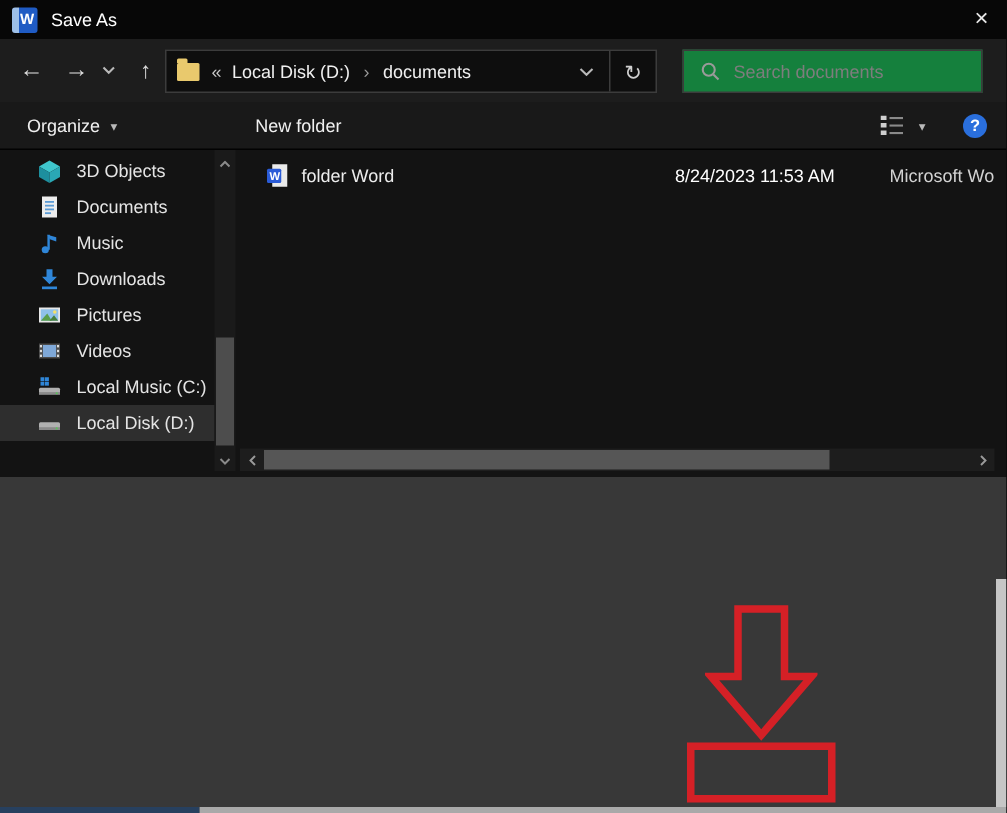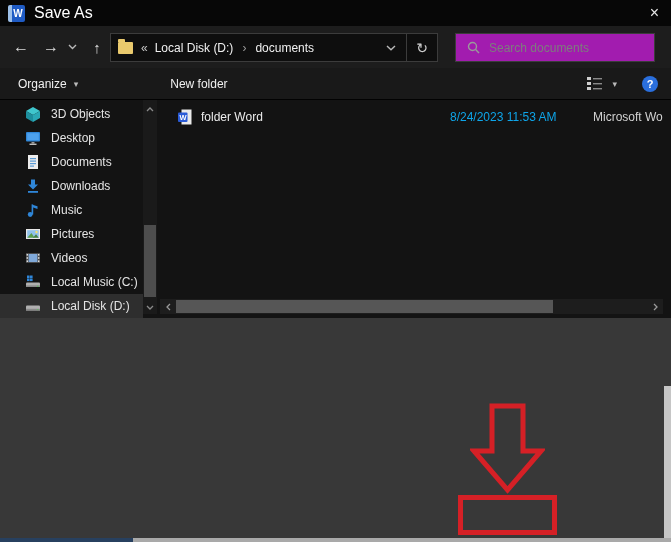--- a/index.html
+++ b/index.html
@@ -5,21 +5,21 @@
   * { margin:0; padding:0; box-sizing:border-box; }
   html,body { width:671px; height:542px; overflow:hidden; }
   body { font-family:"Liberation Sans", sans-serif; font-size:12px; color:#e6e6e6; background:#0a0a0a; position:relative; }
 
   .dialog { position:absolute; inset:0; }
 
   
   .titlebar { position:absolute; left:0; top:0; width:671px; height:26px; background:#070707; display:flex; align-items:center; }
   .word-app-icon { width:17px; height:17px; margin-left:8px; position:relative; background:linear-gradient(90deg,#9dbfe8 0 26%,#1f5bc4 26%); border-radius:2px; display:flex; align-items:center; justify-content:center; }
   .word-app-icon span { color:#fff; font-weight:bold; font-size:10px; margin-left:3px; }
-  .title-text { margin-left:9px; color:#fff; font-size:16px; }
+  .title-text { margin-left:9px; color:#fff; font-size:12px; }
   .close-btn { margin-left:auto; margin-right:12px; color:#e8e8e8; font-size:16px; line-height:1; cursor:default; }
 
   
   .navbar { position:absolute; left:0; top:26px; width:671px; height:42px; background:#1d1d1d; }
   .nav-btn { position:absolute; top:0; height:42px; display:flex; align-items:center; justify-content:center; color:#dcdcdc; }
   .nav-back { left:8px; width:26px; font-size:16px; }
   .nav-fwd  { left:38px; width:26px; font-size:16px; }
   .nav-hist { left:64px; width:16px; }
   .nav-up   { left:84px; width:26px; font-size:15px; }
 
@@ -27,21 +27,21 @@
   .folder-glyph { width:15px; height:12px; background:#e9c96d; border-radius:1px; margin-left:7px; position:relative; }
   .folder-glyph::before { content:""; position:absolute; left:0; top:-3px; width:7px; height:3px; background:#e9c96d; border-radius:1px 1px 0 0; }
   .bc-collapse { color:#c8c8c8; margin:0 7px 0 8px; font-size:12px; }
   .bc-text { color:#f0f0f0; }
   .bc-sep { color:#9b9b9b; margin:0 9px; font-size:12px; }
   .addr-spacer { flex:1; }
   .addr-chev { width:30px; display:flex; justify-content:center; }
   .addr-div { width:1px; height:27px; background:#3c3c3c; }
   .refresh-btn { width:30px; display:flex; justify-content:center; color:#d0d0d0; font-size:14px; }
 
-  .searchbox { position:absolute; left:455px; top:7px; width:200px; height:29px; background:#a21caf; border:1px solid #3c3c3c; display:flex; align-items:center; }
+  .searchbox { position:absolute; left:455px; top:7px; width:200px; height:29px; background:#15803d; border:1px solid #3c3c3c; display:flex; align-items:center; }
   .searchbox svg { margin-left:11px; }
   .searchbox input { background:transparent; border:none; outline:none; color:#e0e0e0; font-family:inherit; font-size:12px; margin-left:9px; width:150px; }
   .searchbox input::placeholder { color:#7d7d7d; }
 
   
   .toolbar { position:absolute; left:0; top:68px; width:671px; height:32px; background:#191919; border-bottom:1px solid #020202; display:flex; align-items:center;gap:44px; }
   .tb-item { display:flex; align-items:center; gap:7px; color:#f0f0f0; }
   .organize { margin-left:18px; }
   .newfolder { margin-left:48px; }
   .tb-right { margin-left:auto; margin-right:13px; display:flex; align-items:center; gap:9px; }
@@ -63,21 +63,21 @@
   .filelist { position:absolute; left:160px; top:0; width:503px; height:218px; }
   .header-row { position:relative; height:29px; display:flex; color:#d8d8d8; }
   .hcol { display:flex; align-items:end; padding:0 0 6px 15px; }
   .hcol-name { width:275px; }
   .hcol-date { width:143px; border-left:1px solid #333; }
   .hcol-type { flex:1; border-left:1px solid #333; }
   .sort-chev { position:absolute; left:138px; top:2px; }
 
   .file-row { height:24px; display:flex; align-items:center; margin-top:5px; }
   .cell-name { width:275px; display:flex; align-items:center; gap:8px; padding-left:17px; color:#ececec; }
-  .cell-date { width:143px; padding-left:15px; color:#0ea5e9; }
+  .cell-date { width:143px; padding-left:15px; color:#ffffff; }
   .cell-type { flex:1; padding-left:15px; color:#d2d2d2; white-space:nowrap; overflow:hidden; }
 
   .h-scroll { position:absolute; left:0; top:199px; width:503px; height:15px; background:#1d1d1d; }
   .h-scroll .arr { position:absolute; top:0; width:14px; height:15px; display:flex; align-items:center; justify-content:center; }
   .h-scroll .arr.left { left:1px; } .h-scroll .arr.right { right:1px; }
   .h-thumb { position:absolute; left:16px; top:1px; width:377px; height:13px; background:#565656; }
 
   
   .bottom { position:absolute; left:0; top:318px; width:671px; height:220px; background:#383838; }
 
@@ -167,51 +167,42 @@
       <div class="side-item">
         <svg width="16" height="16" viewBox="0 0 16 16">
             <polygon points="8,1 15,5 8,9 1,5" fill="#3fc6cd"></polygon>
             <polygon points="1,5 8,9 8,16 1,12" fill="#1d8f9e"></polygon>
             <polygon points="15,5 8,9 8,16 15,12" fill="#2aa8b5"></polygon>
           </svg>
         <span>3D Objects</span>
       </div>
       <div class="side-item">
         <svg width="16" height="16" viewBox="0 0 16 16">
-            <rect x="1" y="2" width="14" height="9.5" rx="1" fill="#2f86d8"></rect>
-            <rect x="2.2" y="3.2" width="11.6" height="7" fill="#4da0ec"></rect>
-            <rect x="6.5" y="12" width="3" height="1.6" fill="#9a9a9a"></rect>
-            <rect x="4.5" y="13.6" width="7" height="1.4" fill="#bdbdbd"></rect>
-          </svg>
-        <span>Desktop</span>
-      </div>
-      <div class="side-item">
-        <svg width="16" height="16" viewBox="0 0 16 16">
             <rect x="3" y="1" width="10" height="14" fill="#ededed"></rect>
             <rect x="5" y="4" width="6" height="1.2" fill="#5b9bd5"></rect>
             <rect x="5" y="6.5" width="6" height="1.2" fill="#5b9bd5"></rect>
             <rect x="5" y="9" width="6" height="1.2" fill="#5b9bd5"></rect>
             <rect x="5" y="11.5" width="4" height="1.2" fill="#5b9bd5"></rect>
           </svg>
         <span>Documents</span>
       </div>
       <div class="side-item">
         <svg width="16" height="16" viewBox="0 0 16 16">
-            <polygon points="8,11.5 3,6.5 6,6.5 6,1.5 10,1.5 10,6.5 13,6.5" fill="#2f86d8"></polygon>
-            <rect x="3" y="13" width="10" height="1.8" fill="#2f86d8"></rect>
-          </svg>
-        <span>Downloads</span>
-      </div>
-      <div class="side-item">
-        <svg width="16" height="16" viewBox="0 0 16 16">
             <circle cx="5.2" cy="12.5" r="2.4" fill="#2f86d8"></circle>
             <rect x="6.6" y="2.5" width="1.6" height="10" fill="#2f86d8"></rect>
             <path d="M6.6 2.5 L12.5 4.2 L12.5 7 L8.2 5.5 Z" fill="#2f86d8"></path>
           </svg>
         <span>Music</span>
+      </div>
+      <div class="side-item">
+        <svg width="16" height="16" viewBox="0 0 16 16">
+            <polygon points="8,11.5 3,6.5 6,6.5 6,1.5 10,1.5 10,6.5 13,6.5" fill="#2f86d8"></polygon>
+            <rect x="3" y="13" width="10" height="1.8" fill="#2f86d8"></rect>
+          </svg>
+        <span>Downloads</span>
       </div>
       <div class="side-item">
         <svg width="16" height="16" viewBox="0 0 16 16">
             <rect x="1" y="3" width="14" height="10" fill="#e8e8e8"></rect>
             <rect x="2.2" y="4.2" width="11.6" height="7.6" fill="#8fc1ea"></rect>
             <polygon points="2.2,11.8 6.5,7 9.5,11.8" fill="#5a9e4b"></polygon>
             <polygon points="8,11.8 11,8.2 13.8,11.8" fill="#477f3c"></polygon>
             <circle cx="11.5" cy="6" r="1.2" fill="#f4e06a"></circle>
           </svg>
         <span>Pictures</span>

